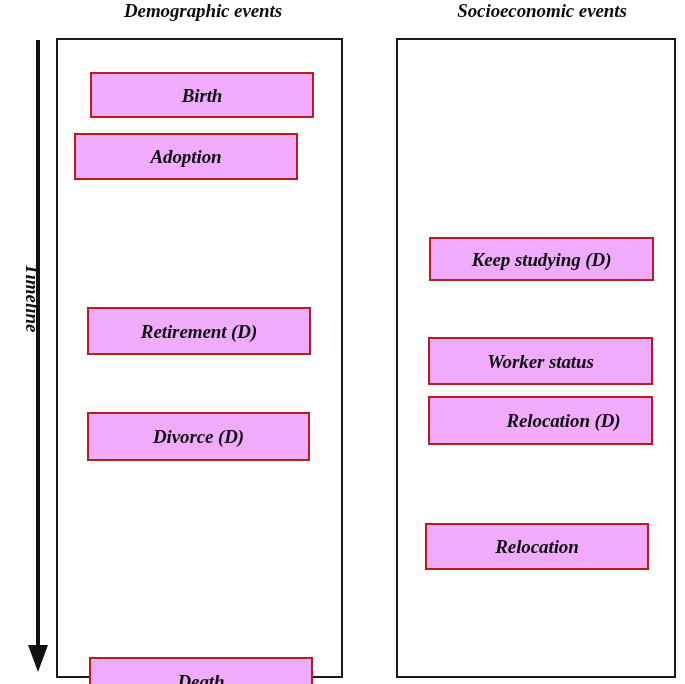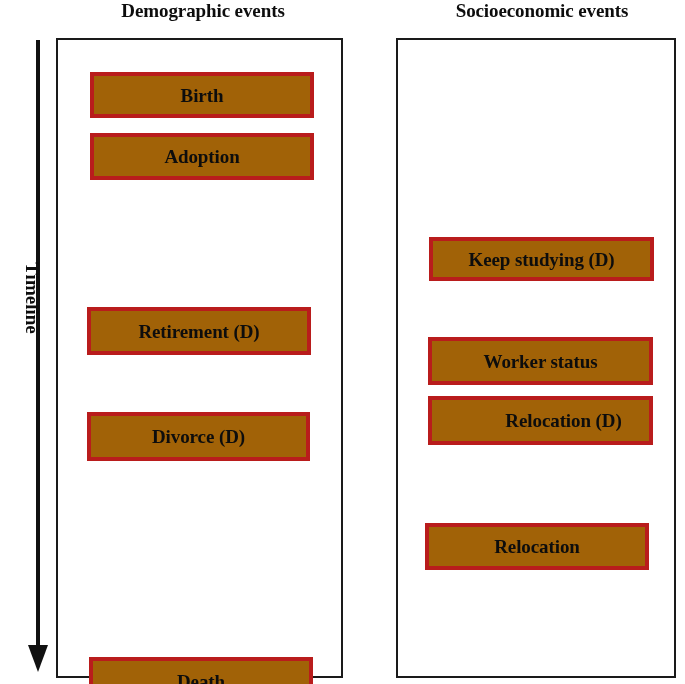--- a/index.html
+++ b/index.html
@@ -8,20 +8,21 @@
     background: #ffffff;
   }
   #page {
     position: relative;
     width: 685px;
     height: 684px;
     background: #ffffff;
     overflow: hidden;
     font-family: "Liberation Serif", "DejaVu Serif", serif;
     color: #000000;
+    font-style: italic;
   }
 
   
   .col-title {
     position: absolute;
     font-size: 19px;
     font-weight: bold;
     line-height: 26px;
     text-align: center;
     white-space: nowrap;
@@ -71,40 +72,40 @@
   #column-socioeconomic {
     left: 396px;
     top: 38px;
     width: 280px;
     height: 640px;
   }
 
   
   .event-box {
     position: absolute;
-    border: 4px solid #b91c1c;
-    background: #a16207;
+    border: 2px solid #b91c1c;
+    background: #f0abfc;
     box-sizing: border-box;
     display: flex;
     align-items: center;
     justify-content: center;
   }
   .event-label {
     font-size: 19px;
     font-weight: bold;
     line-height: 21px;
     white-space: nowrap;
     text-align: center;
     letter-spacing: -0.1px;
     color: #0d0d0d;
   }
 
   
   #event-birth        { left: 90px; top: 72px;  width: 224px; height: 46px; }
-  #event-adoption     { left: 90px; top: 133px; width: 224px; height: 47px; }
+  #event-adoption     { left: 74px; top: 133px; width: 224px; height: 47px; }
   #event-partnership  { left: 87px; top: 307px; width: 224px; height: 48px; }
   #event-divorce      { left: 87px; top: 412px; width: 223px; height: 49px; align-items: center; }
   #event-death        { left: 89px; top: 613px; width: 224px; height: 48px; margin-top: 44px; }
 
   
   #event-keep-studying { left: 429px; top: 237px; width: 225px; height: 44px; }
   #event-worker-status { left: 428px; top: 337px; width: 225px; height: 48px; }
   #event-relocation    { left: 428px; top: 396px; width: 225px; height: 49px; padding-left: 46px; }
   #event-retirement    { left: 425px; top: 523px; width: 224px; height: 47px; }
 </style>

